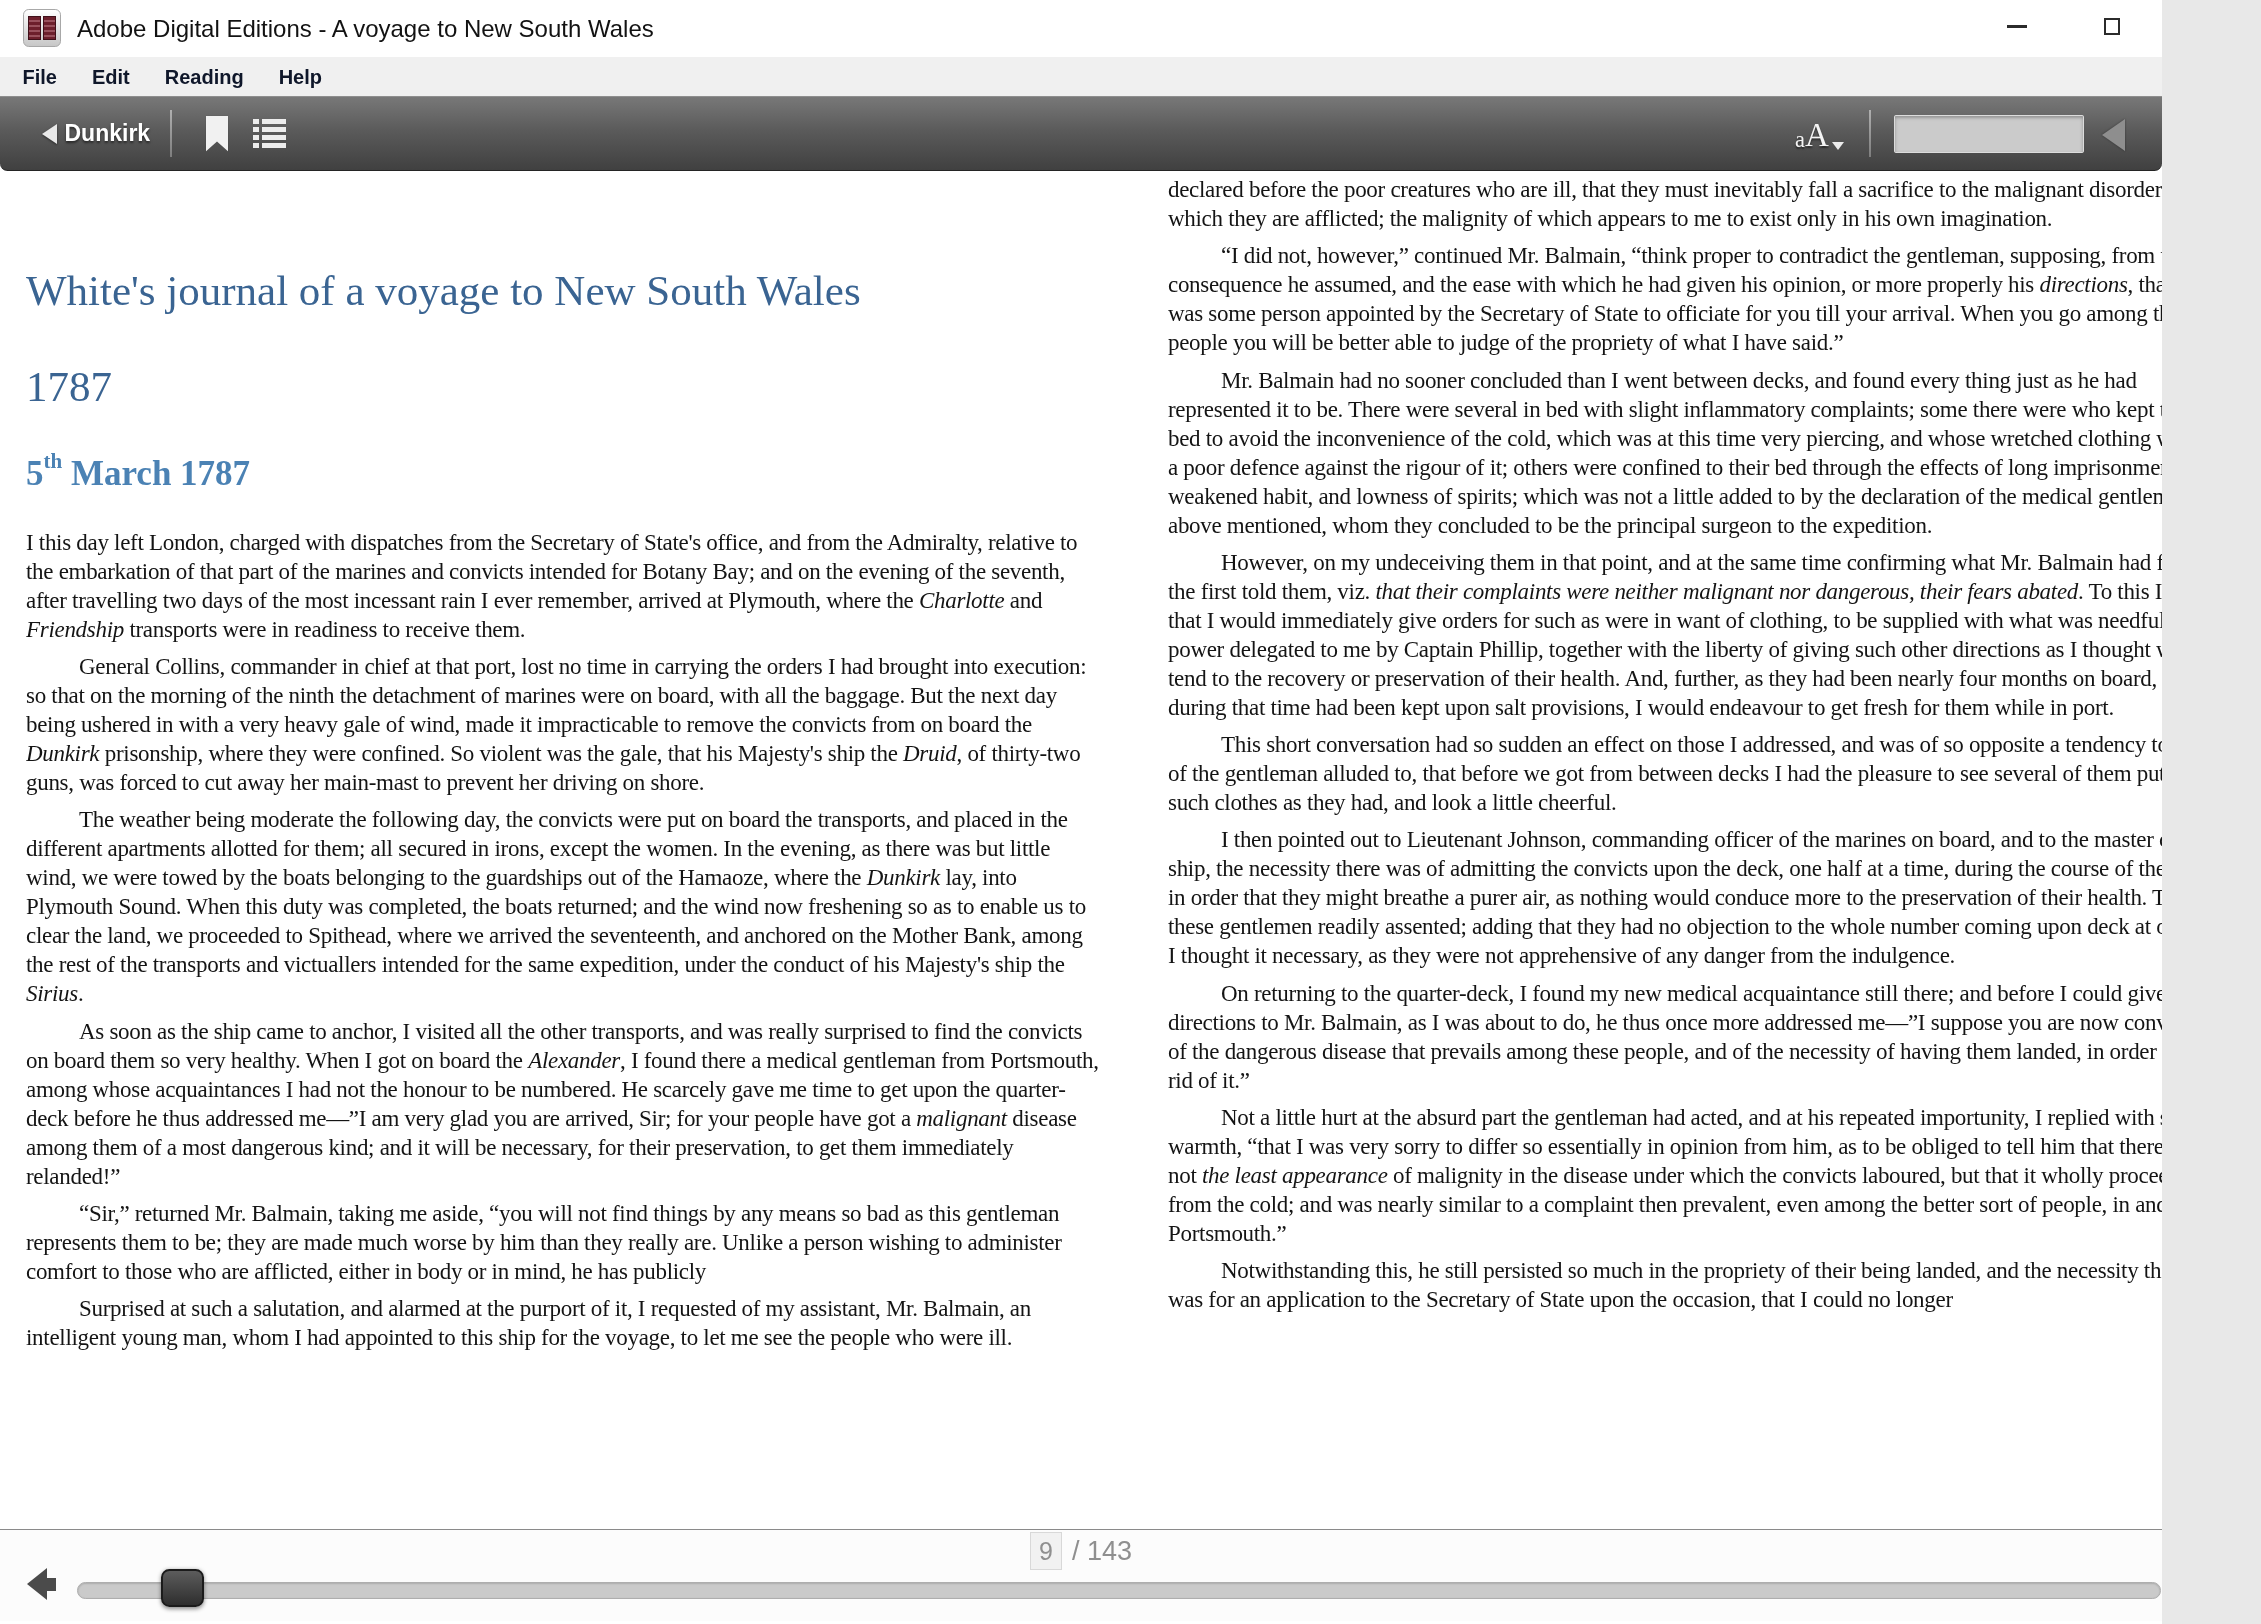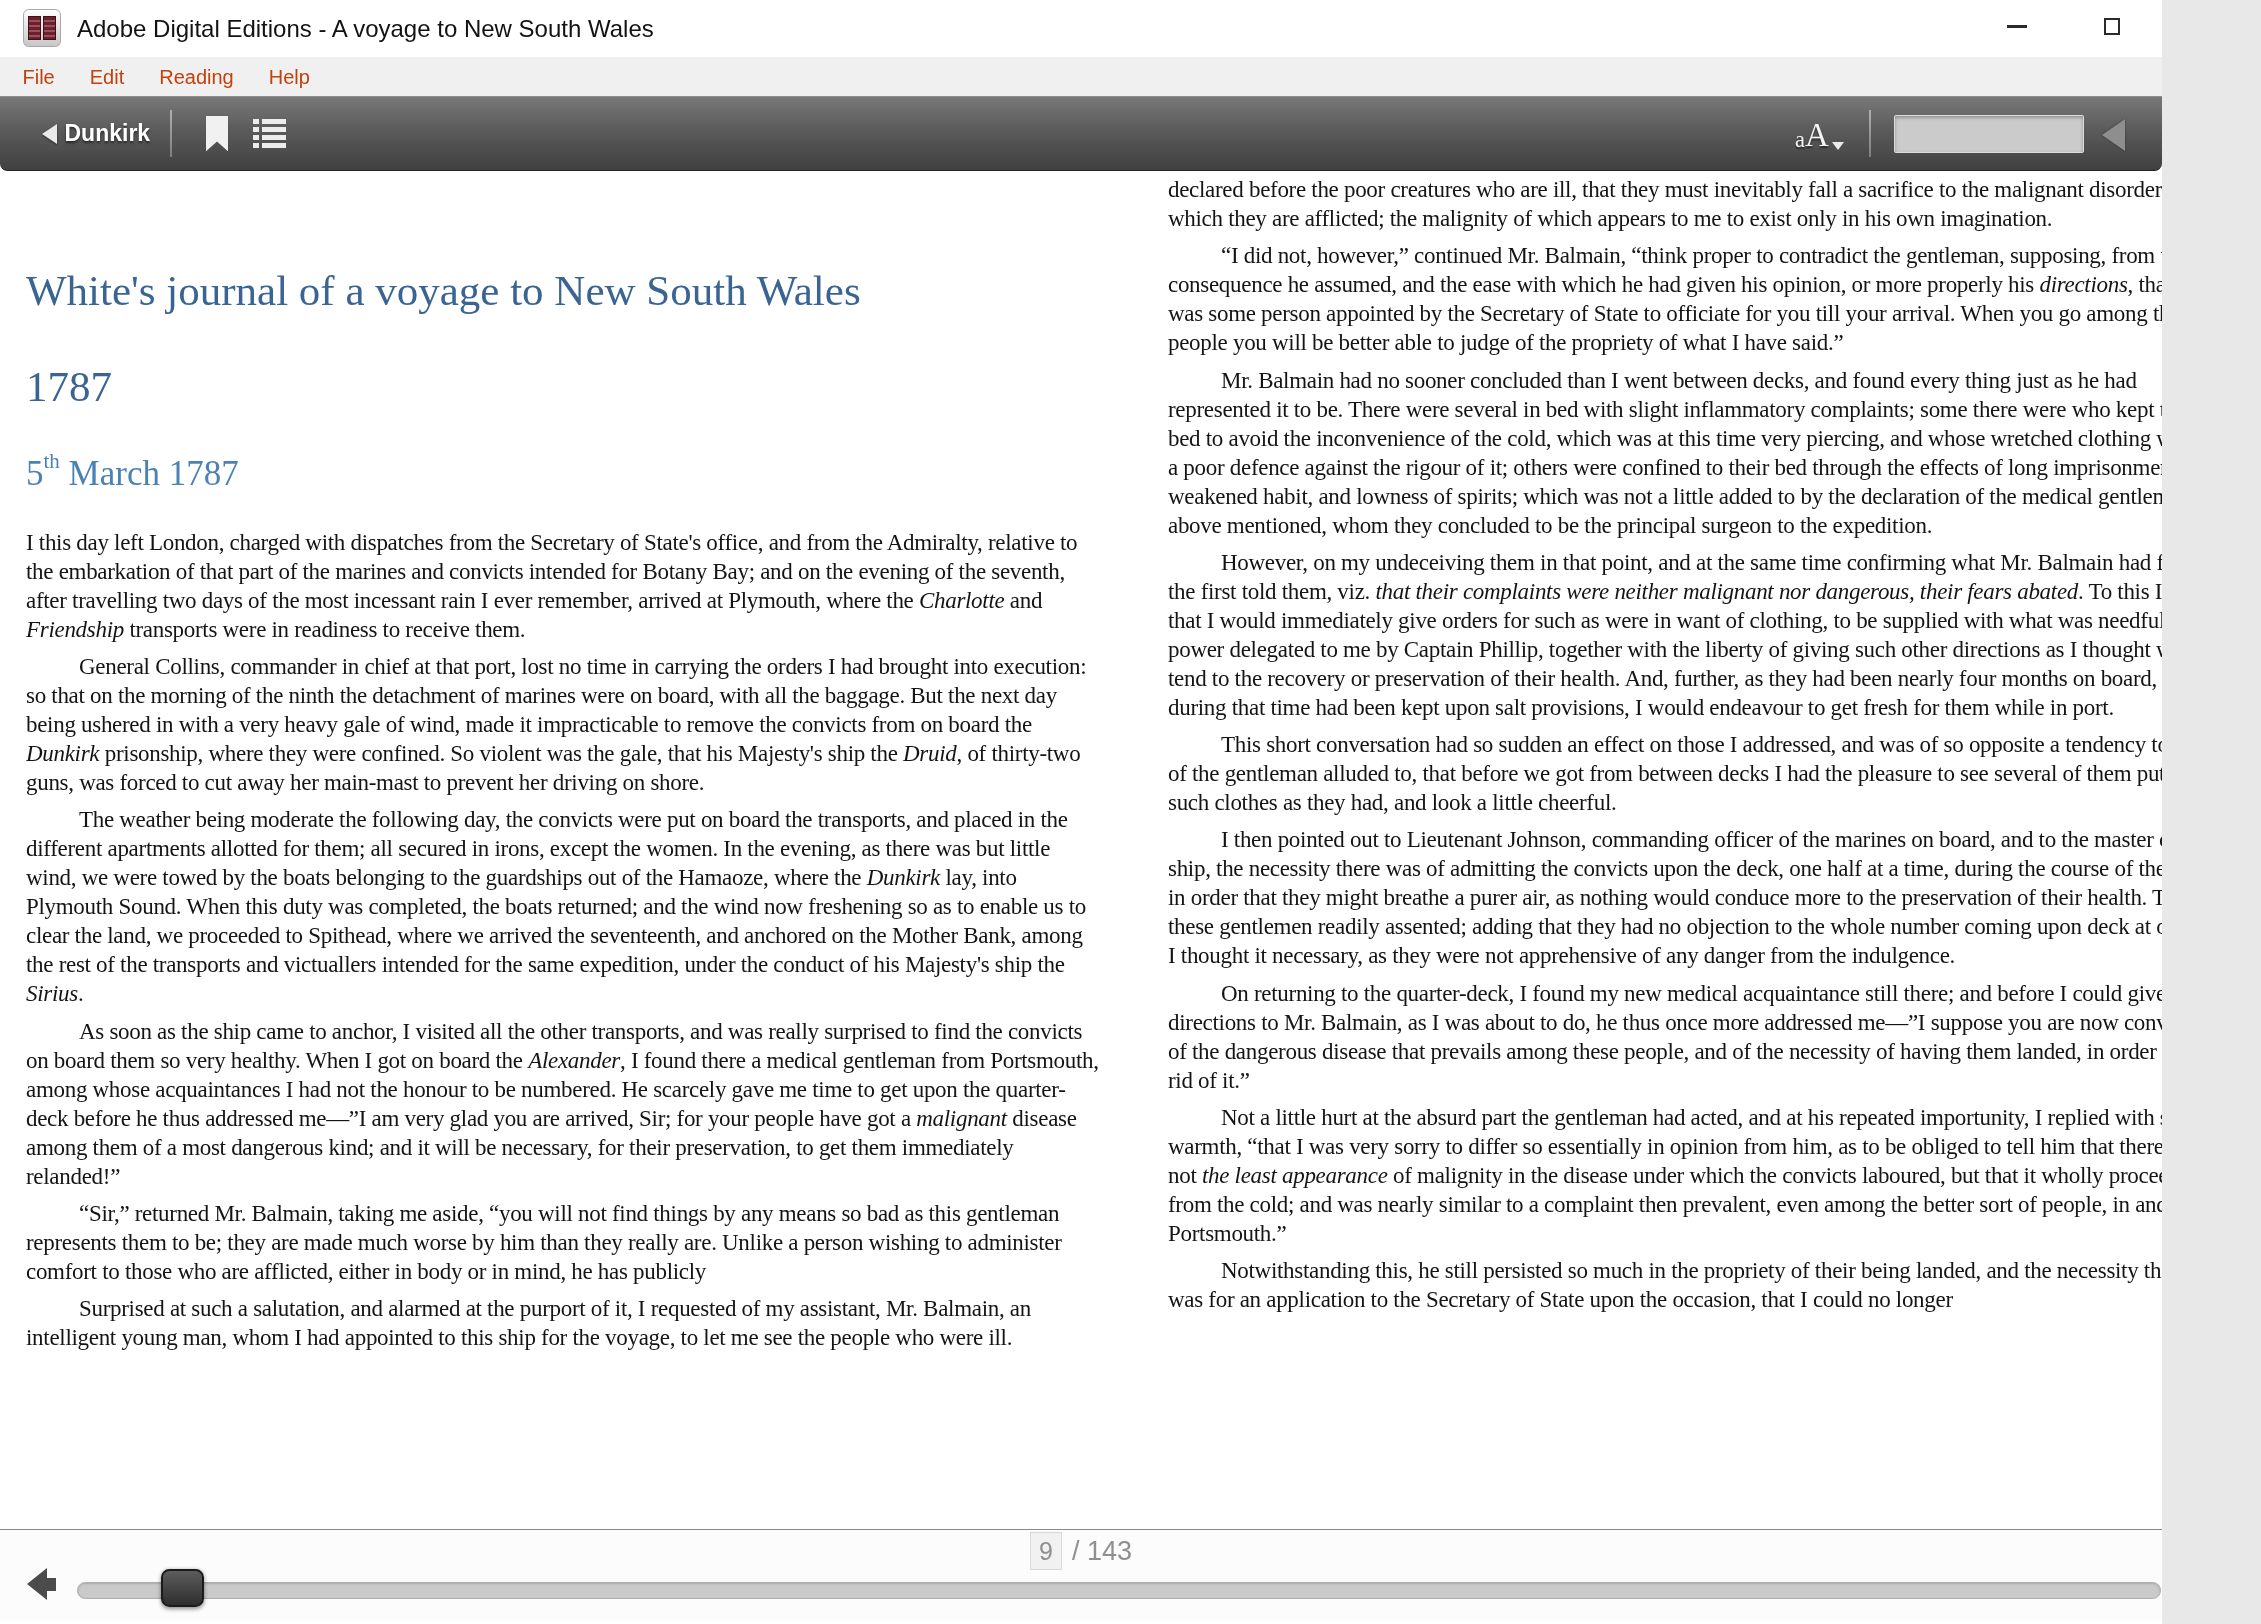--- a/index.html
+++ b/index.html
@@ -18,21 +18,21 @@
   .win-title{position:absolute;left:77px;top:0;height:57px;display:flex;align-items:center;
     font-size:24px;color:#121212;}
   .win-btn{position:absolute;top:0;width:60px;height:53px;display:flex;align-items:center;justify-content:center;}
   .glyph-min{width:20px;height:2.5px;background:#2b2b2b;}
   .glyph-max{width:16.6px;height:16.6px;border:2.5px solid #2b2b2b;box-sizing:border-box;}
   .glyph-close{font-size:28px;color:#1f1f1f;font-weight:400;line-height:1;}
 
   
   .menubar{position:absolute;left:0;top:57px;width:100%;height:40px;background:#f0f0f0;
     display:flex;align-items:center;padding-left:5px;box-sizing:border-box;}
-  .menu-item{font-size:20px;color:#c2410c;padding:0 17.5px;cursor:default;}
+  .menu-item{font-size:20px;color:#0f172a;padding:0 17.5px;cursor:default;font-weight:bold;}
 
   
   .toolbar{position:absolute;left:0;top:96px;width:100%;height:75px;
     background:linear-gradient(180deg,#787878 0%,#5b5b5b 45%,#404040 100%);
     border-top:0.8px solid #8e8e8e;border-bottom:1.7px solid #242424;box-sizing:border-box;
     border-radius:0 0 7.5px 7.5px;}
   .lib-btn{position:absolute;left:42px;top:0;height:100%;display:flex;align-items:center;}
   .back-tri{width:0;height:0;border-top:10px solid transparent;border-bottom:10px solid transparent;
     border-right:15px solid #e9e9e9;margin-right:7.5px;filter:drop-shadow(0 1.7px 0.8px rgba(0,0,0,.5));}
   .lib-label{font-size:23px;font-weight:bold;color:#ffffff;text-shadow:0 1.7px 2.5px rgba(0,0,0,.55);}
@@ -66,21 +66,21 @@
   .col{position:absolute;top:170px;height:1357px;overflow:hidden;
     font-family:"Liberation Serif",serif;color:var(--body-text,#141414);}
   .col-left{left:26px;width:1074px;}
   .col-right{left:1168px;width:1060px;}
   .col p.para{font-size:23px;line-height:29px;letter-spacing:-0.3px;margin:0 0 8.3px 0;}
   .col p.para.indent{text-indent:53px;}
   .col-right p.para:first-child{margin-top:5px;}
   h1.book-title{font-size:43px;font-weight:400;color:var(--heading,#3a6492);
     margin:96px 0 0 0;line-height:1.15;}
   h2.book-year{font-size:43px;font-weight:400;color:var(--heading,#3a6492);margin:48px 0 0 0;line-height:1.1;}
-  h3.book-date{font-size:35px;font-weight:400;color:var(--subheading,#4b82b4);margin:43px 0 35px 0;line-height:1.1;}
+  h3.book-date{font-size:35px;font-weight:700;color:var(--subheading,#4b82b4);margin:43px 0 35px 0;line-height:1.1;}
   h3.book-date sup{font-size:21px;position:relative;top:-3.3px;}
 
   
   .footer{position:absolute;left:0;top:1529px;width:100%;height:92px;background:#fcfcfc;
     border-top:1.7px solid #8a8a8a;box-sizing:border-box;}
   .page-indicator{position:absolute;left:0;top:1532px;width:100%;display:flex;
     justify-content:center;align-items:center;gap:10px;}
   .page-input{width:32px;height:38px;box-sizing:border-box;text-align:center;
     font-size:25px;color:var(--pager-text,#8f8f8f);background:#f1f1f1;
     border:1.7px solid #d8d8d8;outline:none;font-family:"Liberation Sans",sans-serif;}

